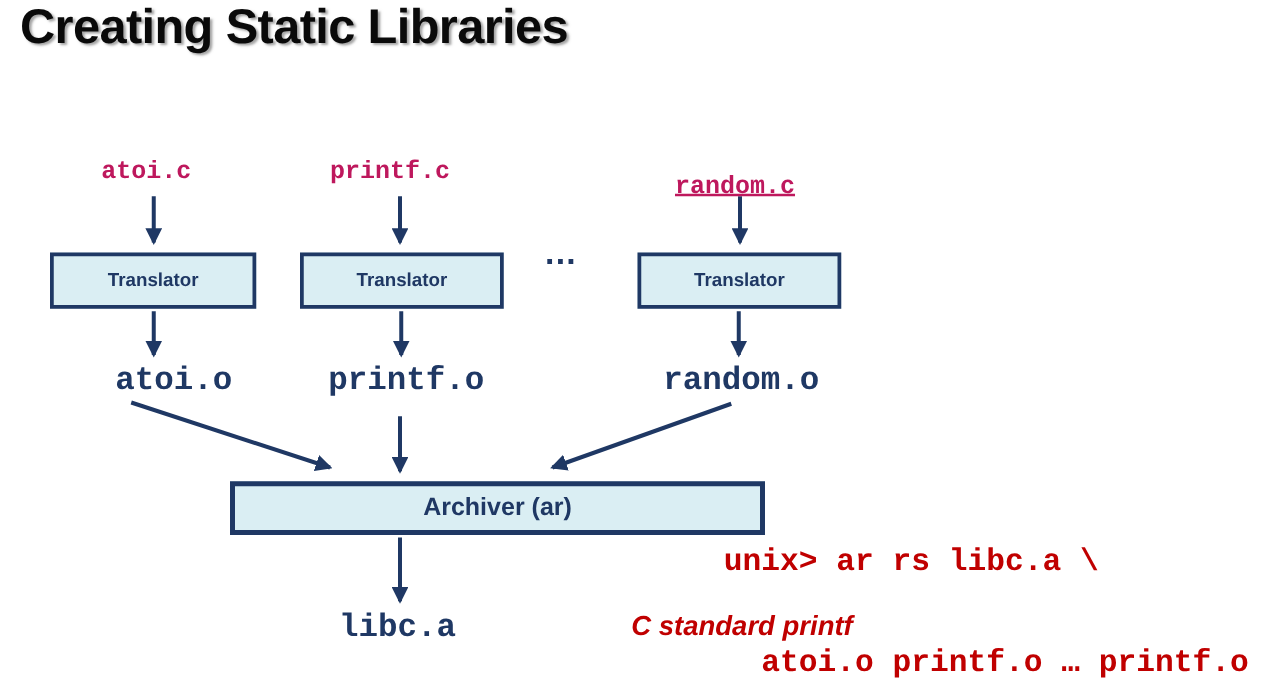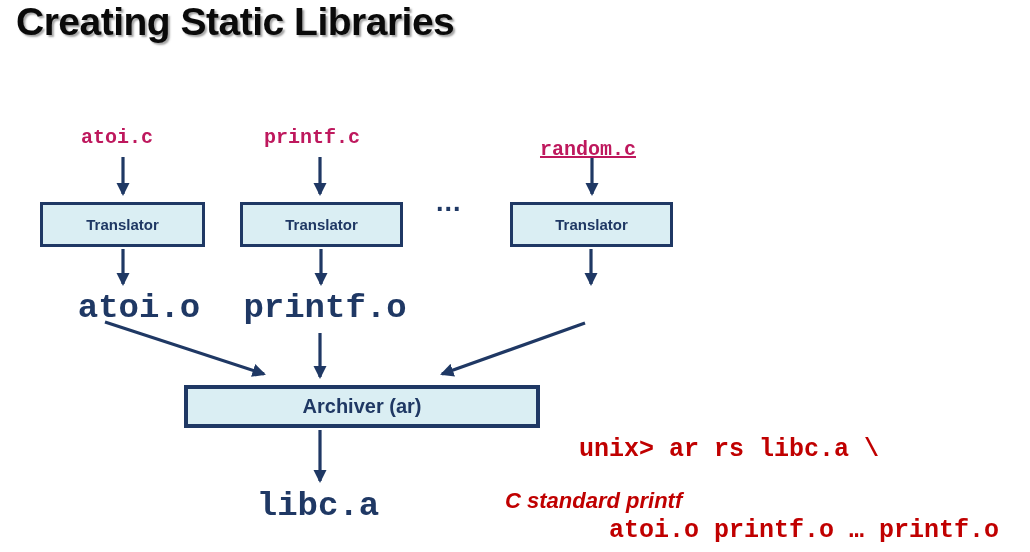--- a/index.html
+++ b/index.html
@@ -11,21 +11,21 @@
     position:absolute;left:16px;top:0px;margin:0;
     font-size:39px;font-weight:bold;color:#0a0a0a;letter-spacing:-0.5px;
     text-shadow:2px 2px 2px rgba(90,90,90,0.55);
   }
   .mono{
     font-family:"Liberation Mono","DejaVu Sans Mono",monospace;
     font-weight:bold;white-space:pre;line-height:1;
   }
   .clabel{position:absolute;transform:translateX(-50%);}
   .srcfile{font-size:20px;color:#be185d;}
-  .objfile{font-size:34px;color:var(--navy,#1F3864);}
+  .objfile{font-size:26px;color:var(--navy,#1F3864);}
   .tbox{
     position:absolute;box-sizing:border-box;
     background:var(--box_fill,#DAEEF3);
     border:3px solid var(--navy,#1F3864);
     display:flex;align-items:center;justify-content:center;
     color:var(--navy,#1F3864);font-weight:bold;font-size:15px;
   }
   .archiver{border-width:4px;font-size:20px;}
   .ellipsis{
     position:absolute;left:436px;top:189px;
@@ -80,22 +80,23 @@
     <span>Translator</span>
   </div>
   <div class="tbox" style="left:510px;top:202px;width:163px;height:45px;">
     <span>Translator</span>
   </div>
 
   <div class="ellipsis">...</div>
 
   <div class="clabel mono objfile" style="left:139px;top:291px;">atoi.o</div>
   <div class="clabel mono objfile" style="left:325px;top:291px;text-align:right;">printf.o</div>
+  <div class="clabel mono objfile" style="left:593px;top:291px;">random.o</div>
 
-  <div class="tbox archiver" style="left:184px;top:385px;width:356px;height:43px;">
+  <div class="tbox archiver" style="left:184px;top:385px;width:428px;height:43px;">
     <span>Archiver (ar)</span>
   </div>
 
   <div class="cmd mono">
     <div>unix&gt; ar rs libc.a \</div>
     <div>  atoi.o printf.o … printf.o</div>
   </div>
 
   <div class="clabel mono objfile" style="left:318px;top:489px;text-align:center;">libc.a</div>
 

